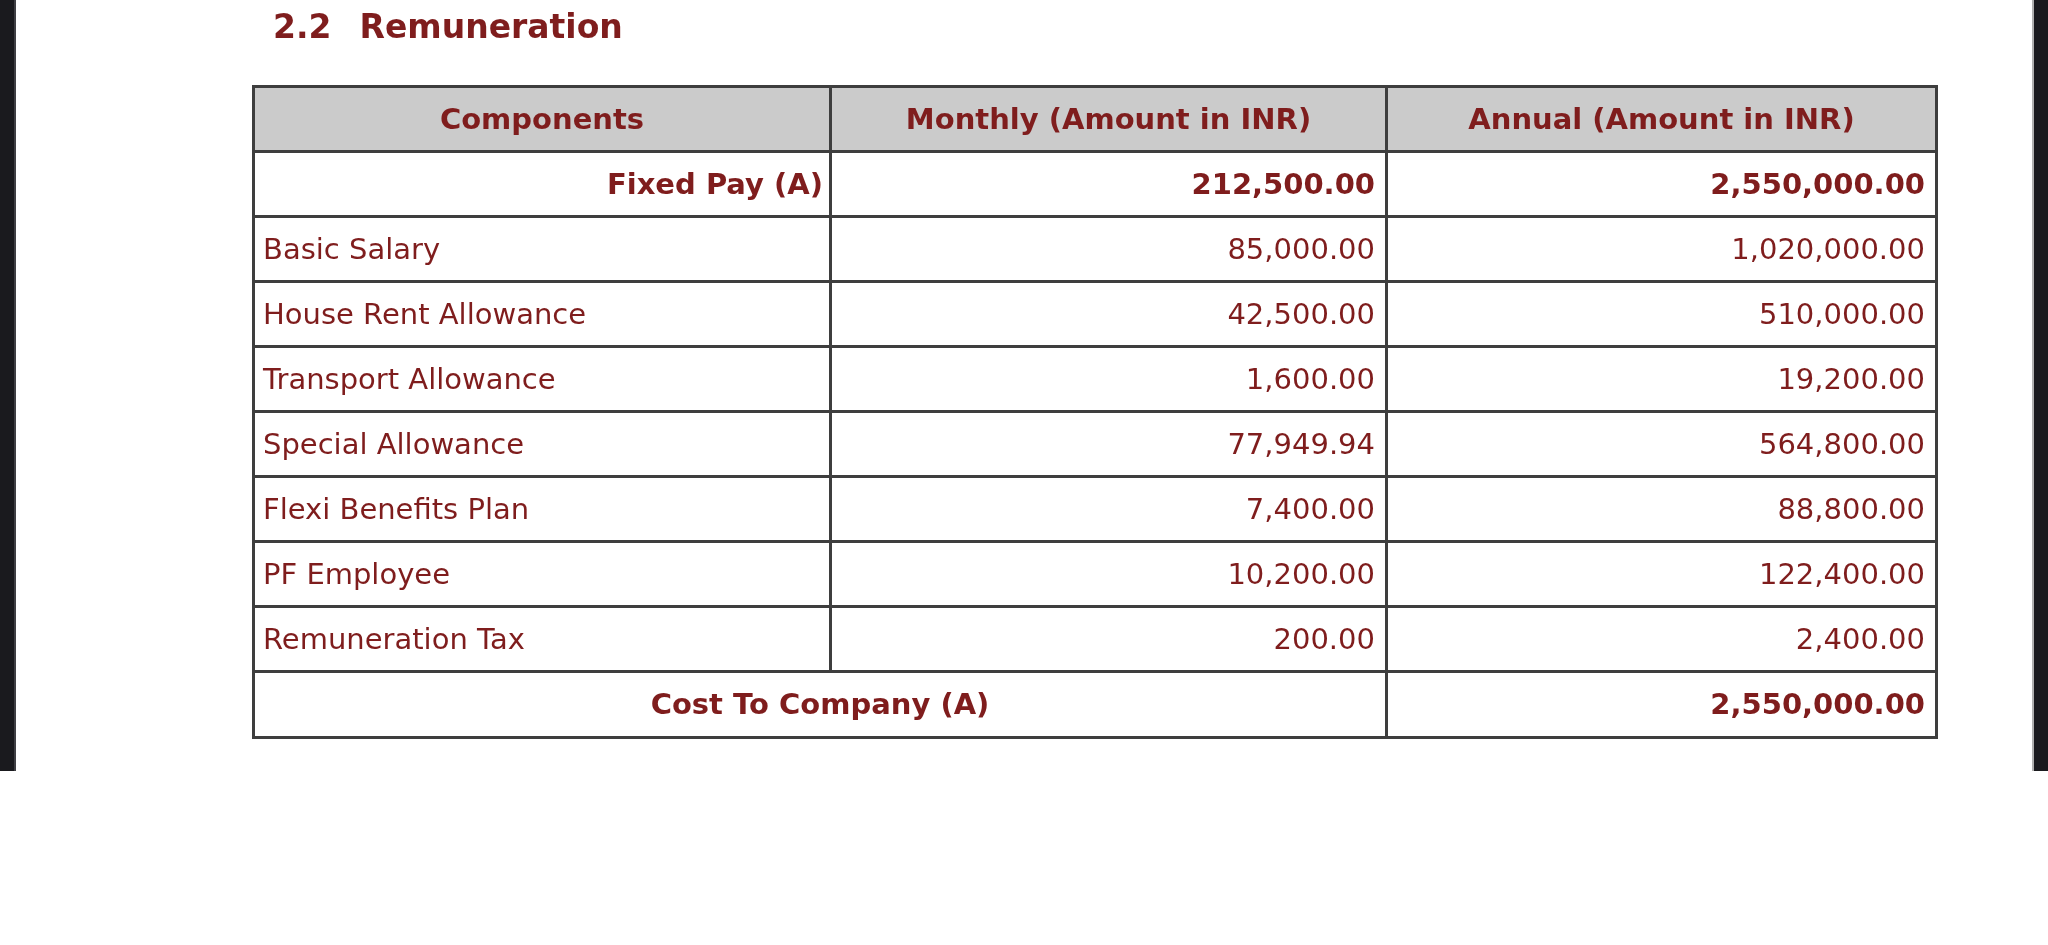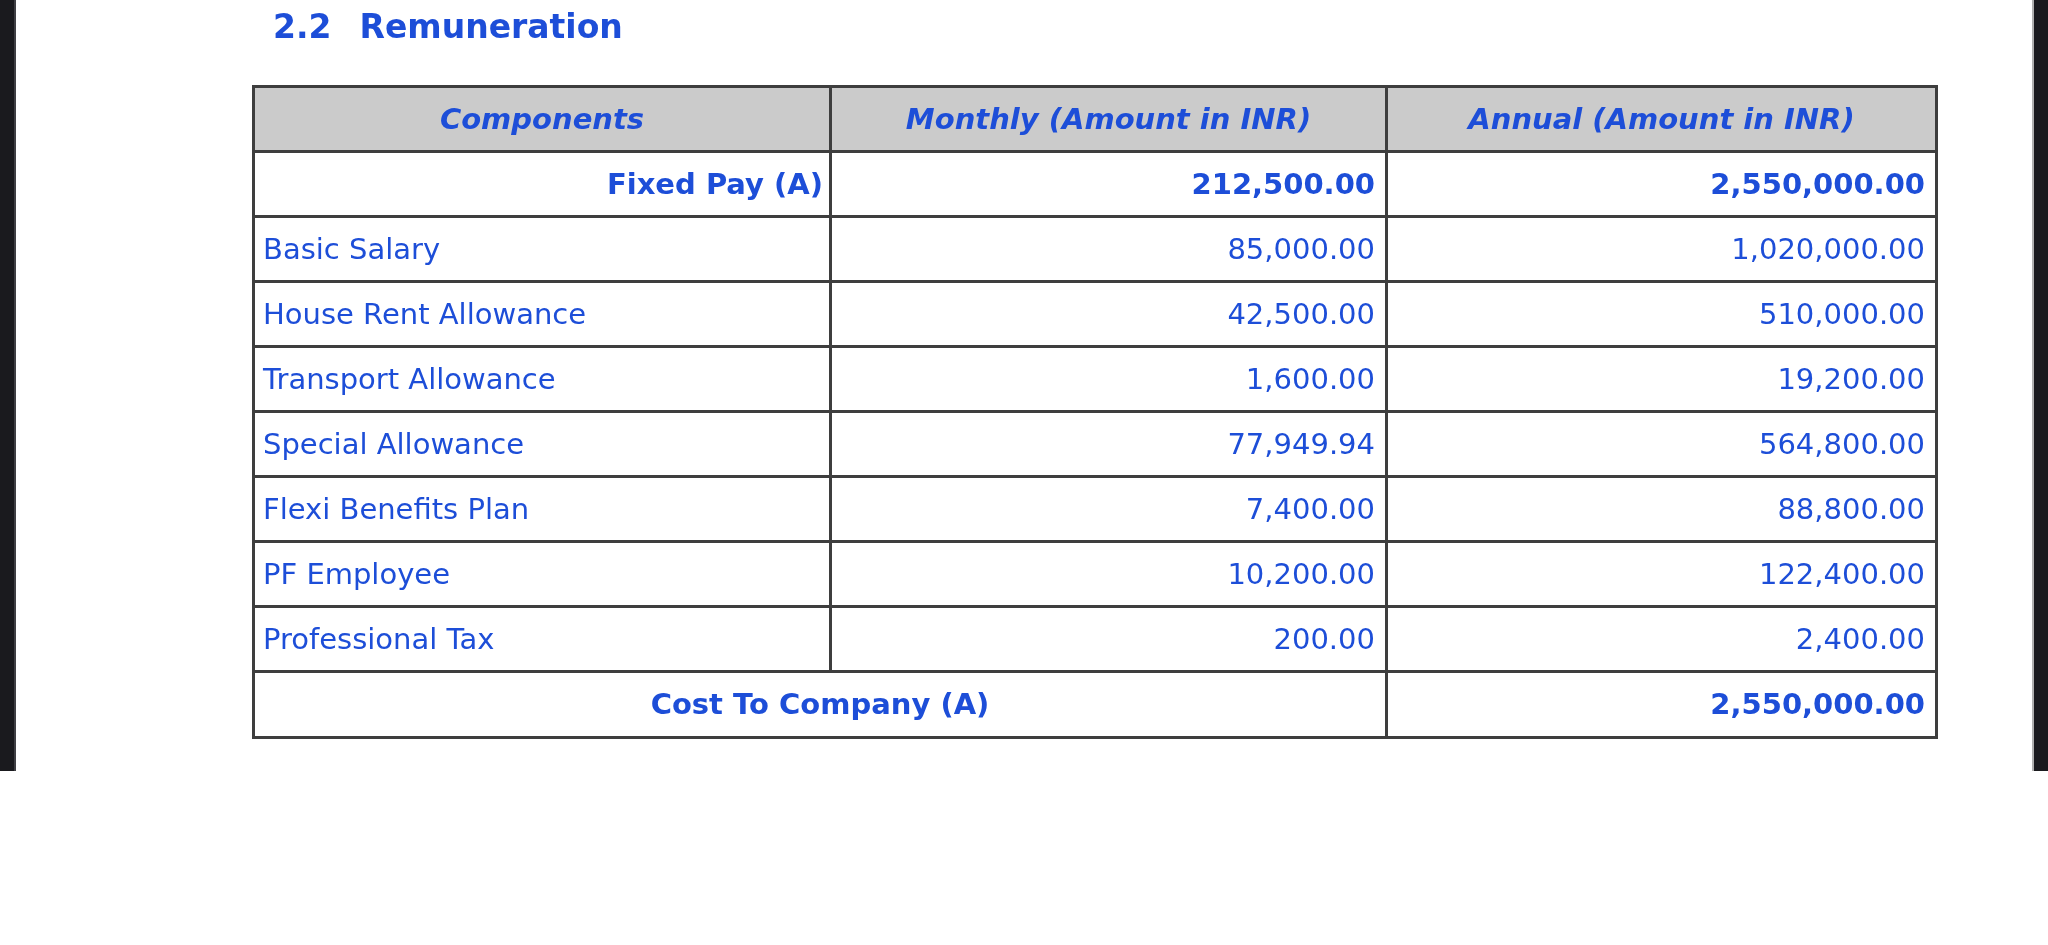--- a/index.html
+++ b/index.html
@@ -7,21 +7,21 @@
     padding: 0;
     background: #ffffff;
   }
   .screen {
     position: relative;
     width: 2048px;
     height: 771px;
     background: #ffffff;
     overflow: hidden;
     font-family: "DejaVu Sans", sans-serif;
-    color: #1d4ed8;
+    color: #7f1d1d;
   }
   
   .edge-bar {
     position: absolute;
     top: 0;
     height: 100%;
     width: 14px;
     background: #1a1a1e;
   }
   .edge-bar.left  { left: 0;  border-right: 2px solid #3f3f44; }
@@ -64,21 +64,20 @@
   }
   table.remuneration thead tr { height: 65px; }
   table.remuneration tbody tr { height: 65px; }
   table.remuneration tfoot tr { height: 66px; }
 
   table.remuneration th {
     background: #cbcbcb;
     font-weight: bold;
     text-align: center;
     padding: 0 6px;
-    font-style: italic;
   }
   td.comp {
     text-align: left;
     padding-left: 8px;
     padding-right: 6px;
   }
   td.num {
     text-align: right;
     padding-right: 10px;
     padding-left: 6px;
@@ -145,21 +144,21 @@
         <td class="comp">Flexi Benefits Plan</td>
         <td class="num">7,400.00</td>
         <td class="num">88,800.00</td>
       </tr>
       <tr>
         <td class="comp">PF Employee</td>
         <td class="num">10,200.00</td>
         <td class="num">122,400.00</td>
       </tr>
       <tr>
-        <td class="comp">Professional Tax</td>
+        <td class="comp">Remuneration Tax</td>
         <td class="num">200.00</td>
         <td class="num">2,400.00</td>
       </tr>
     </tbody>
     <tfoot>
       <tr>
         <td class="label" colspan="2">Cost To Company (A)</td>
         <td class="num">2,550,000.00</td>
       </tr>
     </tfoot>

